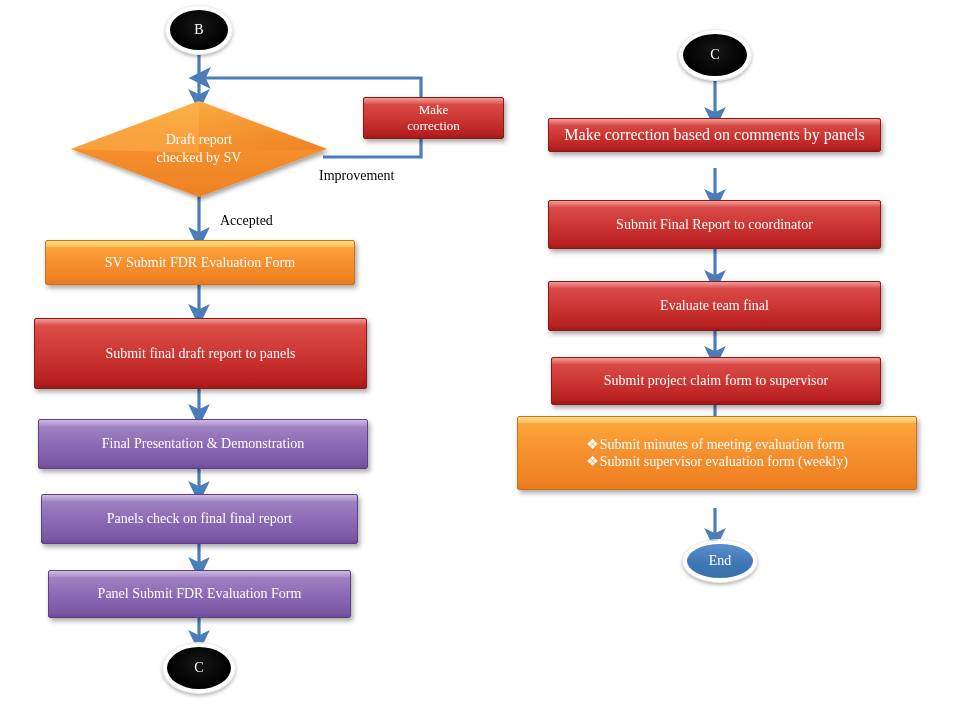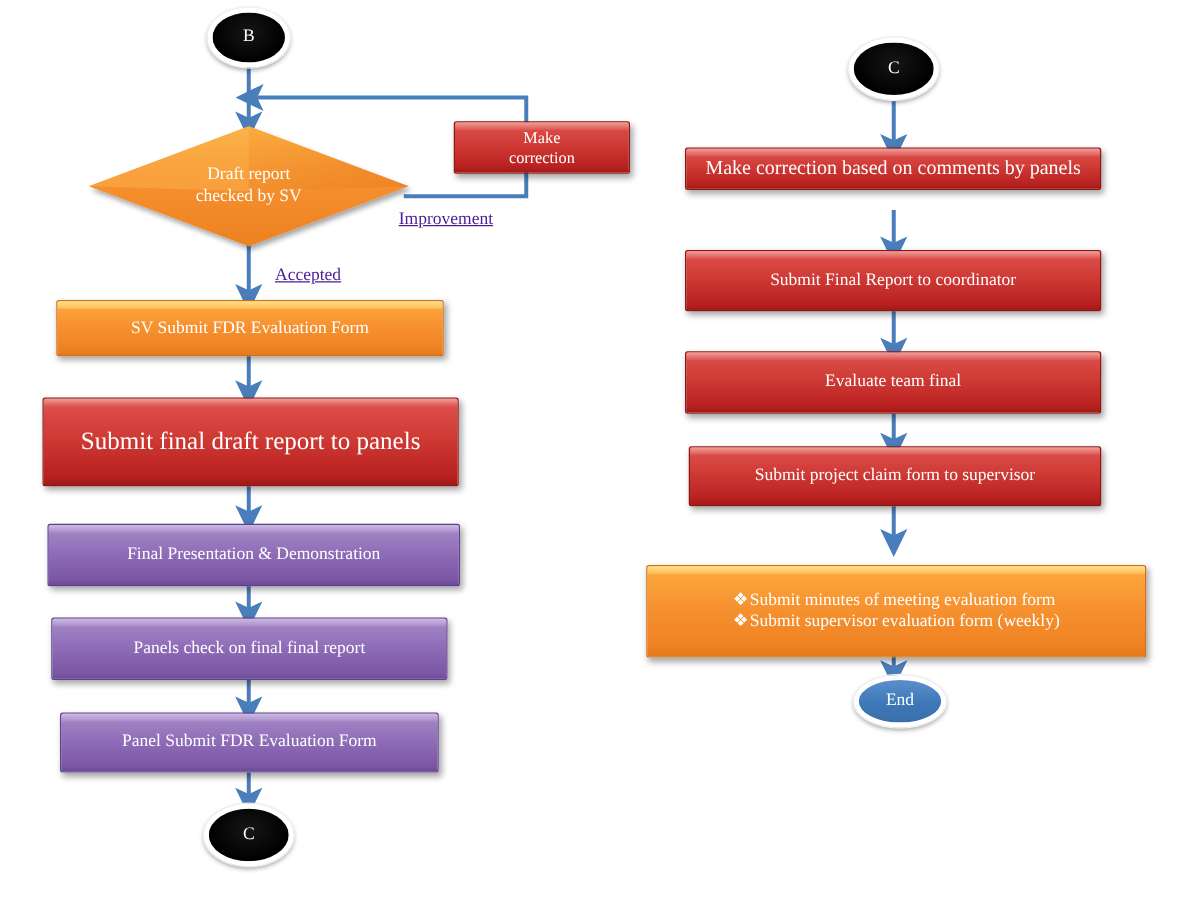--- a/index.html
+++ b/index.html
@@ -110,23 +110,22 @@
     background: linear-gradient(to bottom, #5b8fcb 0%, #3e78b8 55%, #3a6fa8 100%);
     border: 4px solid #ffffff;
     outline: 1px solid #efefef;
     text-align: right;
   }
 
   
   .edge-label {
     position: absolute;
     z-index: 4;
-    color: #4c1d95;
+    color: #000000;
     white-space: nowrap;
-    text-decoration: underline;
   }
 
   .bullet-line {
     display: block;
     white-space: nowrap;
     text-align: left;
   }
   .bullet-glyph { margin-right: 1px; }
 </style>
 </head>
@@ -213,21 +212,21 @@
   </div>
 
   <div class="edge-label" style="left:319px; top:168px; font-size:14px;">Improvement</div>
 
   <div class="edge-label" style="left:220px; top:213px; font-size:14px;">Accepted</div>
 
   <div class="node box box-orange" style="left:45px; top:240px; width:310px; height:45px; font-size:14px;">
     <span class="txt">SV Submit FDR Evaluation Form</span>
   </div>
 
-  <div class="node box box-red" style="left:34px; top:318px; width:333px; height:71px; font-size:20px;">
+  <div class="node box box-red" style="left:34px; top:318px; width:333px; height:71px; font-size:14px;">
     <span class="txt">Submit final draft report to panels</span>
   </div>
 
   <div class="node box box-purple" style="left:38px; top:419px; width:330px; height:50px; font-size:14px;">
     <span class="txt">Final Presentation &amp; Demonstration</span>
   </div>
 
   <div class="node box box-purple" style="left:41px; top:494px; width:317px; height:50px; font-size:14px;">
     <span class="txt">Panels check on final final report</span>
   </div>
@@ -253,21 +252,21 @@
   </div>
 
   <div class="node box box-red" style="left:548px; top:281px; width:333px; height:50px; font-size:14px;">
     <span class="txt">Evaluate team final</span>
   </div>
 
   <div class="node box box-red" style="left:551px; top:357px; width:330px; height:48px; font-size:14px;">
     <span class="txt">Submit project claim form to supervisor</span>
   </div>
 
-  <div class="node box box-orange" style="left:517px; top:452px; width:400px; height:74px; font-size:14px;">
+  <div class="node box box-orange" style="left:517px; top:416px; width:400px; height:74px; font-size:14px;">
     <span class="txt">
       <span class="bullet-line">
         <span class="bullet-glyph">❖</span><span>Submit minutes of meeting evaluation form</span>
       </span>
       <span class="bullet-line">
         <span class="bullet-glyph">❖</span><span>Submit supervisor evaluation form (weekly)</span>
       </span>
     </span>
   </div>
 

